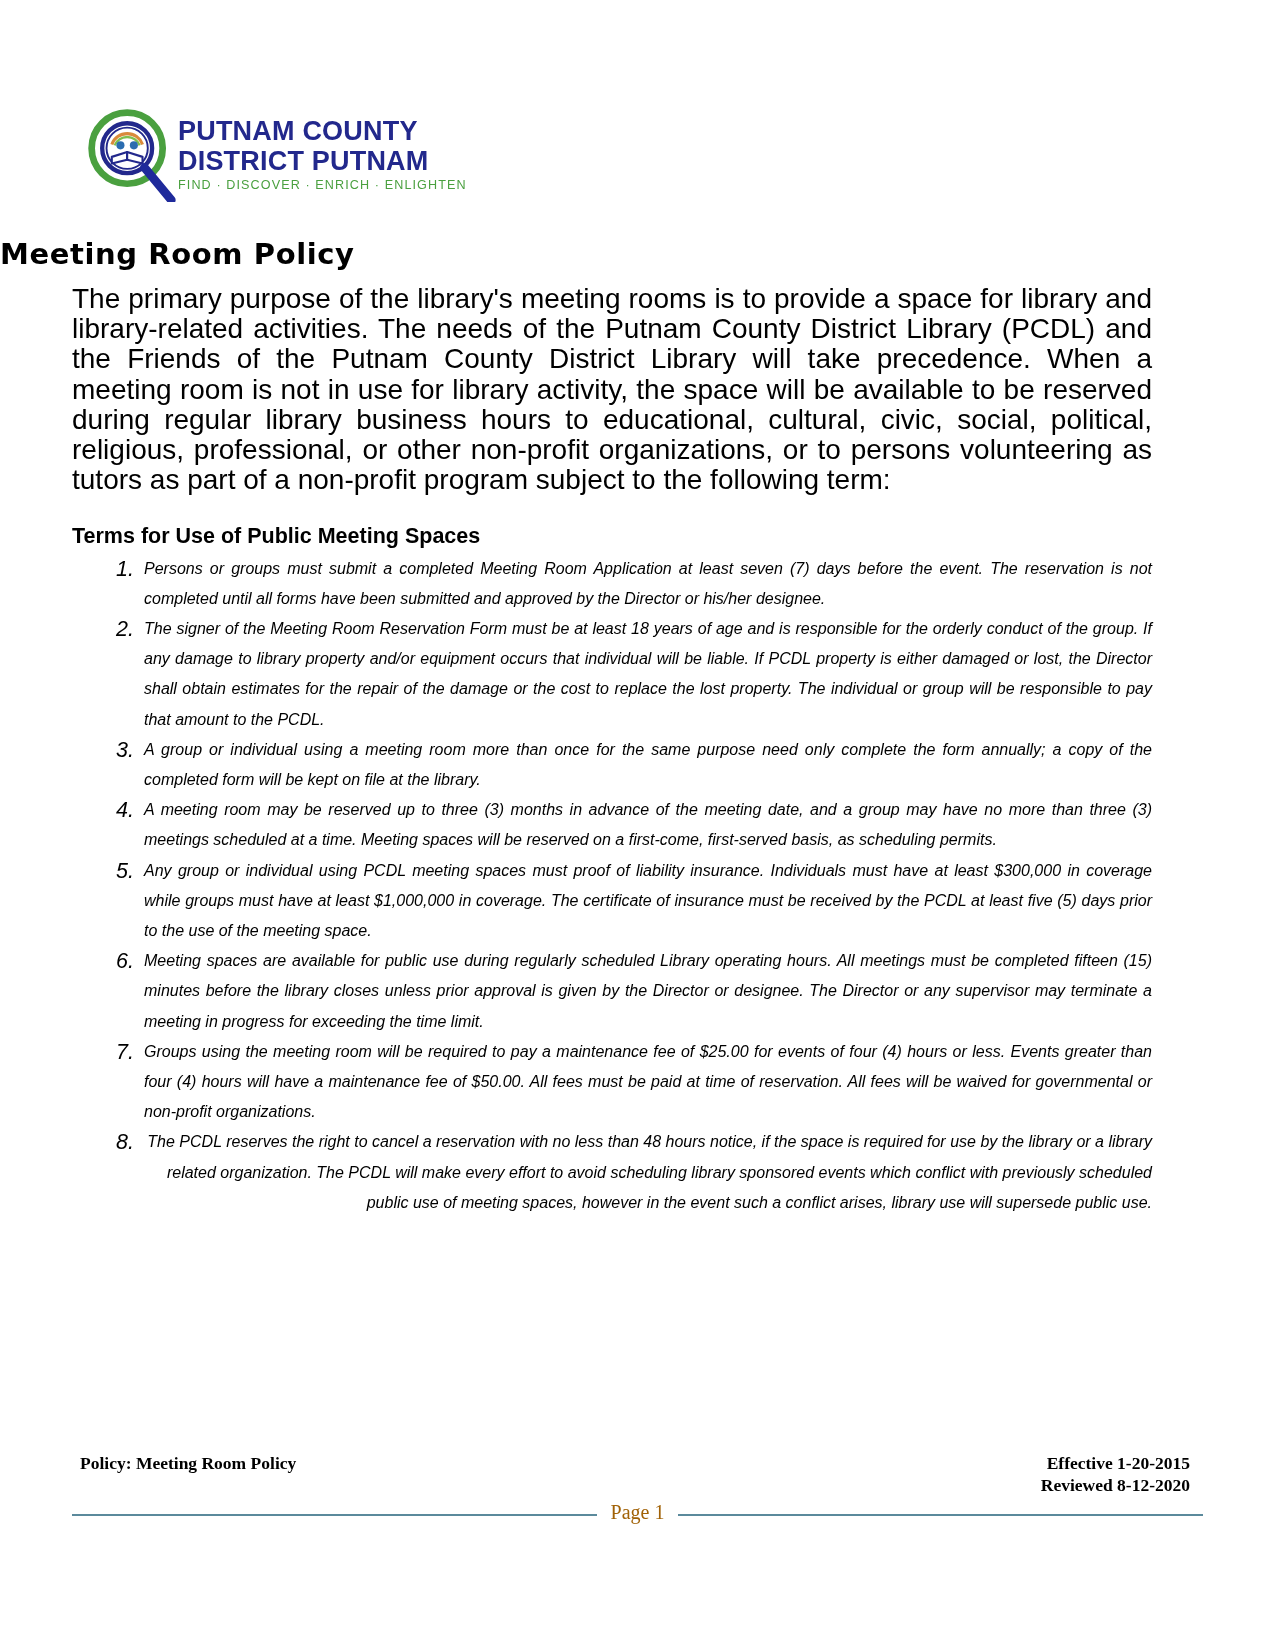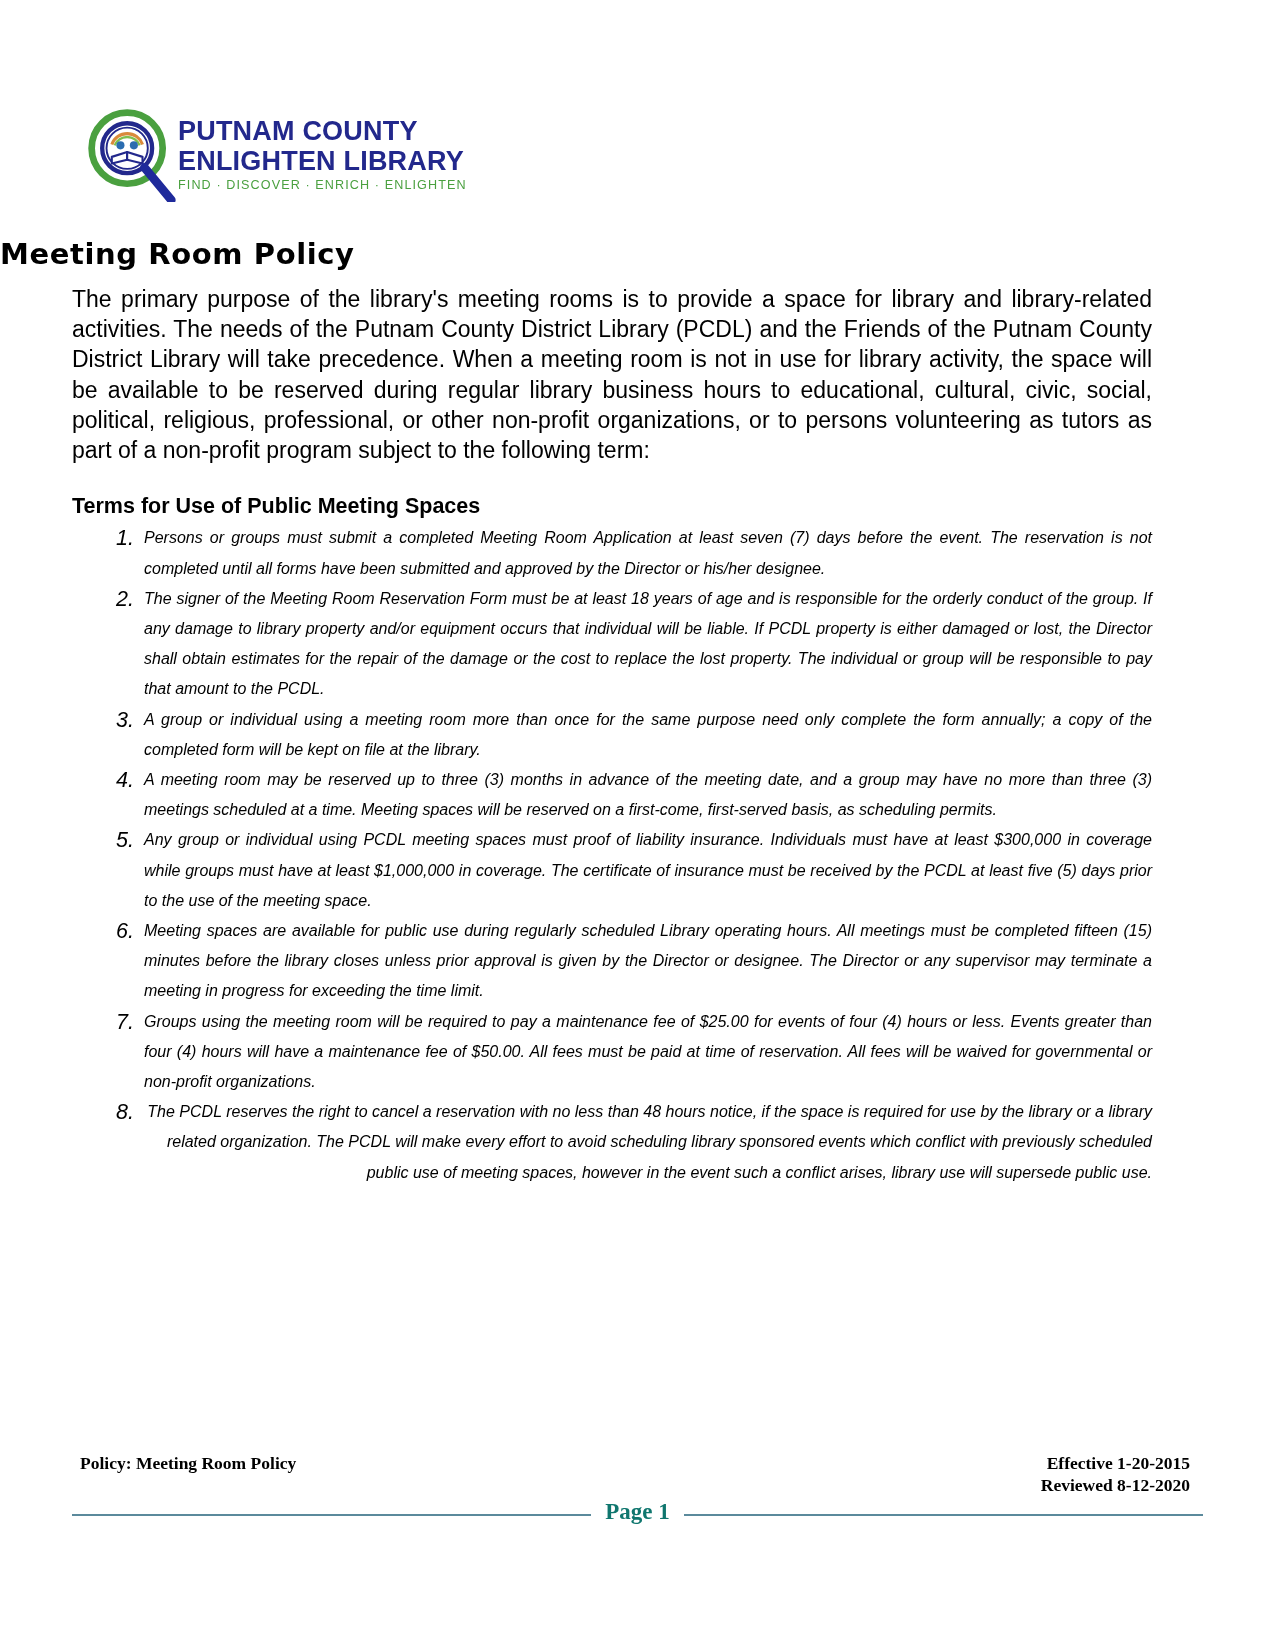--- a/index.html
+++ b/index.html
@@ -77,21 +77,21 @@
 
   
   .content {
     position: absolute;
     left: 72px;
     top: 284px;
     width: 1080px;
   }
   .intro {
     font-family: "Liberation Sans Narrow", "Liberation Sans", sans-serif;
-    font-size: 23px;
+    font-size: 28px;
     line-height: 30.2px;
     text-align: justify;
     text-justify: inter-word;
     margin: 0 0 26px 0;
     font-stretch: condensed;
     transform-origin: left top;
   }
   .section-heading {
     font-family: "Liberation Sans Narrow", "Liberation Sans", sans-serif;
     font-size: 21.5px;
@@ -172,24 +172,24 @@
   }
   .rule-seg {
     height: 2px;
     background: #5b8a9c;
     flex: 1 1 auto;
   }
   .rule-seg.left { margin-right: 14px; }
   .rule-seg.right { margin-left: 14px; }
   .page-number {
     font-family: "Liberation Serif", serif;
-    font-weight: bold;
-    font-size: 23px;
+    font-weight: normal;
+    font-size: 20px;
     line-height: 22px;
-    color: #0f766e;
+    color: #a16207;
     white-space: nowrap;
     transform: translateY(-3px);
   }
 </style>
 </head>
 <body>
 
 <div class="page">
 
   <div class="logo-block">
@@ -200,21 +200,21 @@
       <path d="M30 40 A17 17 0 0 1 62 40" fill="none" stroke="#d98a3a" stroke-width="3.2"></path>
       <path d="M33 41 A14 14 0 0 1 59 41" fill="none" stroke="#7fbf4d" stroke-width="2.6"></path>
       <circle cx="39" cy="41" r="4.2" fill="#2b6cb0"></circle>
       <circle cx="53" cy="41" r="4.2" fill="#2b6cb0"></circle>
       <path d="M46 48 L30 53 L30 60 L46 56 Z" fill="#ffffff" stroke="#22288c" stroke-width="2.2" stroke-linejoin="round"></path>
       <path d="M46 48 L62 53 L62 60 L46 56 Z" fill="#ffffff" stroke="#22288c" stroke-width="2.2" stroke-linejoin="round"></path>
       <line x1="64" y1="64" x2="92" y2="98" stroke="#1f2a9b" stroke-width="9" stroke-linecap="round"></line>
     </svg>
     <div class="logo-text">
       <div class="logo-line1">PUTNAM COUNTY</div>
-      <div class="logo-line2">ENLIGHTEN LIBRARY</div>
+      <div class="logo-line2">DISTRICT PUTNAM</div>
       <div class="logo-tagline">FIND · DISCOVER · ENRICH · ENLIGHTEN</div>
     </div>
   </div>
 
   <h1 class="doc-title">Meeting Room Policy</h1>
 
   <div class="content">
     <p class="intro">The primary purpose of the library's meeting rooms is to provide a space for library and library-related activities. The needs of the Putnam County District Library (PCDL) and the Friends of the Putnam County District Library will take precedence.  When a meeting room is not in use for library activity, the space will be available to be reserved during regular library business hours to educational, cultural, civic, social, political, religious, professional, or other non-profit organizations, or to persons volunteering as tutors as part of a non-profit program subject to the following term:</p>
     <div class="section-heading">Terms for Use of Public Meeting Spaces</div>
     <ol class="terms">

